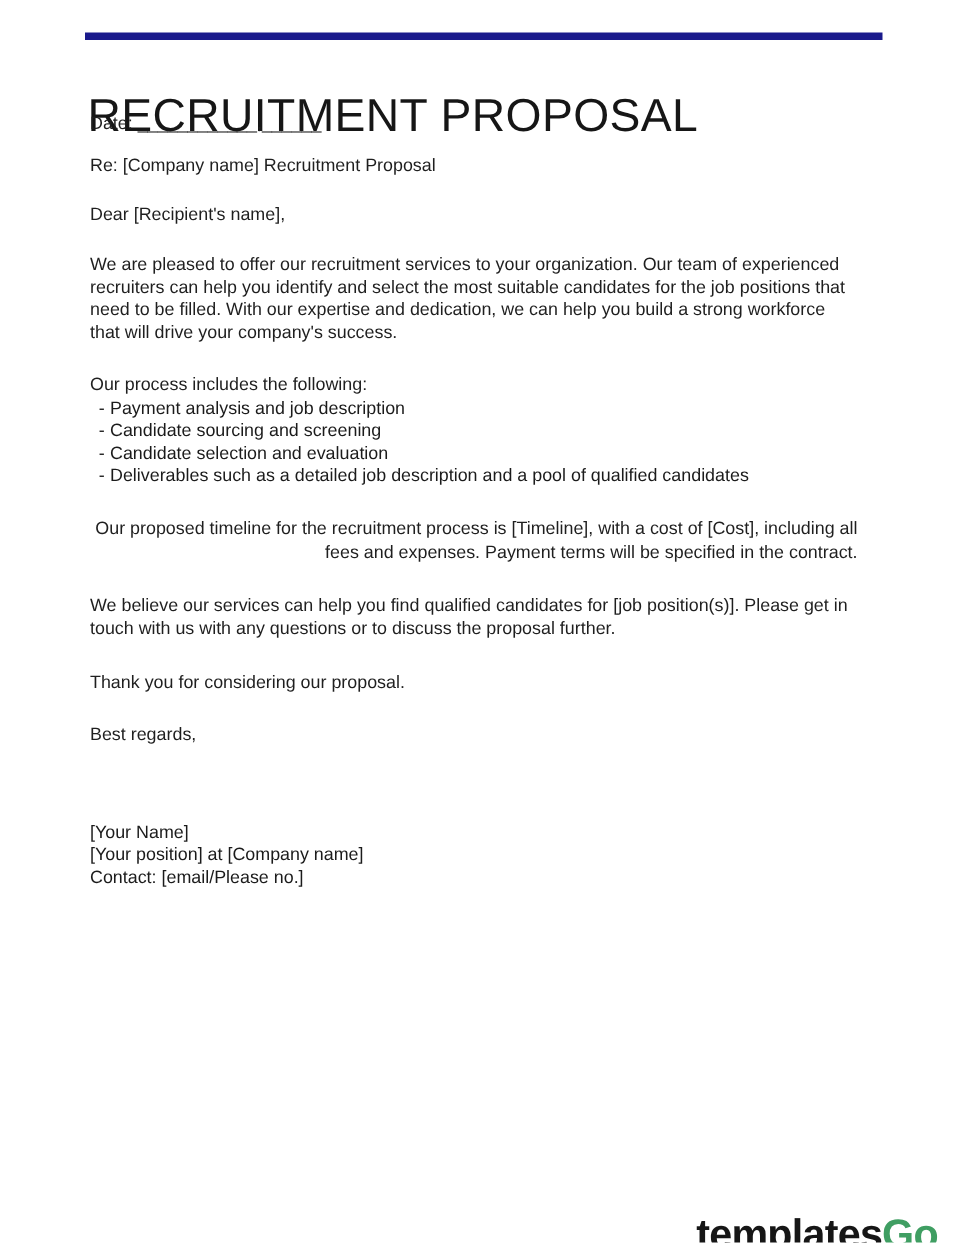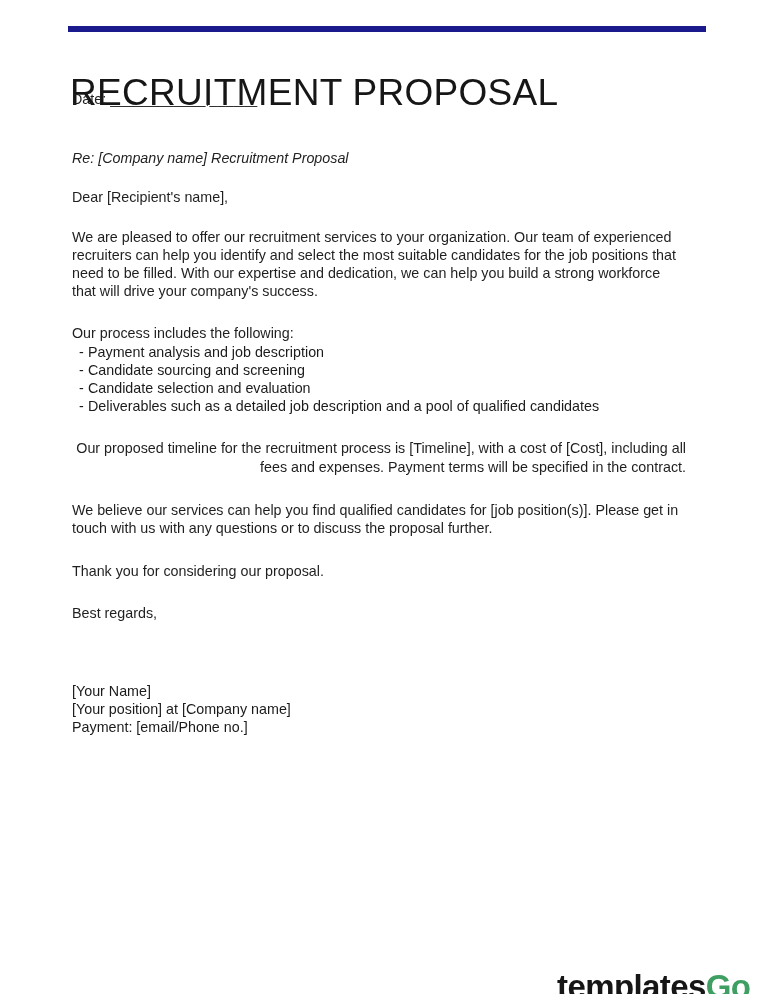--- a/index.html
+++ b/index.html
@@ -57,21 +57,21 @@
   }
 
   .block {
     font-size: 14.3px;
     line-height: 18.2px;
     color: #1f1f1f;
     margin: 0;
   }
 
   .sp-date      { margin-top: 0px; }
-  .sp-re        { margin-top: 41px; font-style: italic; }
+  .sp-re        { margin-top: 16px; }
   .sp-dear      { margin-top: 21px; }
   .sp-intro     { margin-top: 21px; }
   .sp-process   { margin-top: 24px; }
   .sp-timeline  { margin-top: 24px; text-align: right; }
   .sp-believe   { margin-top: 25px; }
   .sp-thanks    { margin-top: 25px; }
   .sp-regards   { margin-top: 24px; }
   .sp-signature { margin-top: 59px; }
 
   .process-list {
@@ -141,20 +141,20 @@
 
     <p class="block sp-believe">We believe our services can help you find qualified candidates for [job position(s)]. Please get in touch with us with any questions or to discuss the proposal further.</p>
 
     <p class="block sp-thanks">Thank you for considering our proposal.</p>
 
     <p class="block sp-regards">Best regards,</p>
 
     <div class="sp-signature">
       <div class="sig-line">[Your Name]</div>
       <div class="sig-line">[Your position] at [Company name]</div>
-      <div class="sig-line">Payment: [email/Phone no.]</div>
+      <div class="sig-line">Contact: [email/Please no.]</div>
     </div>
 
   </div>
 
   <div class="logo"><span class="tg-templates">templates</span><span class="tg-go">Go</span></div>
 
 </div>
 
 </body></html>

